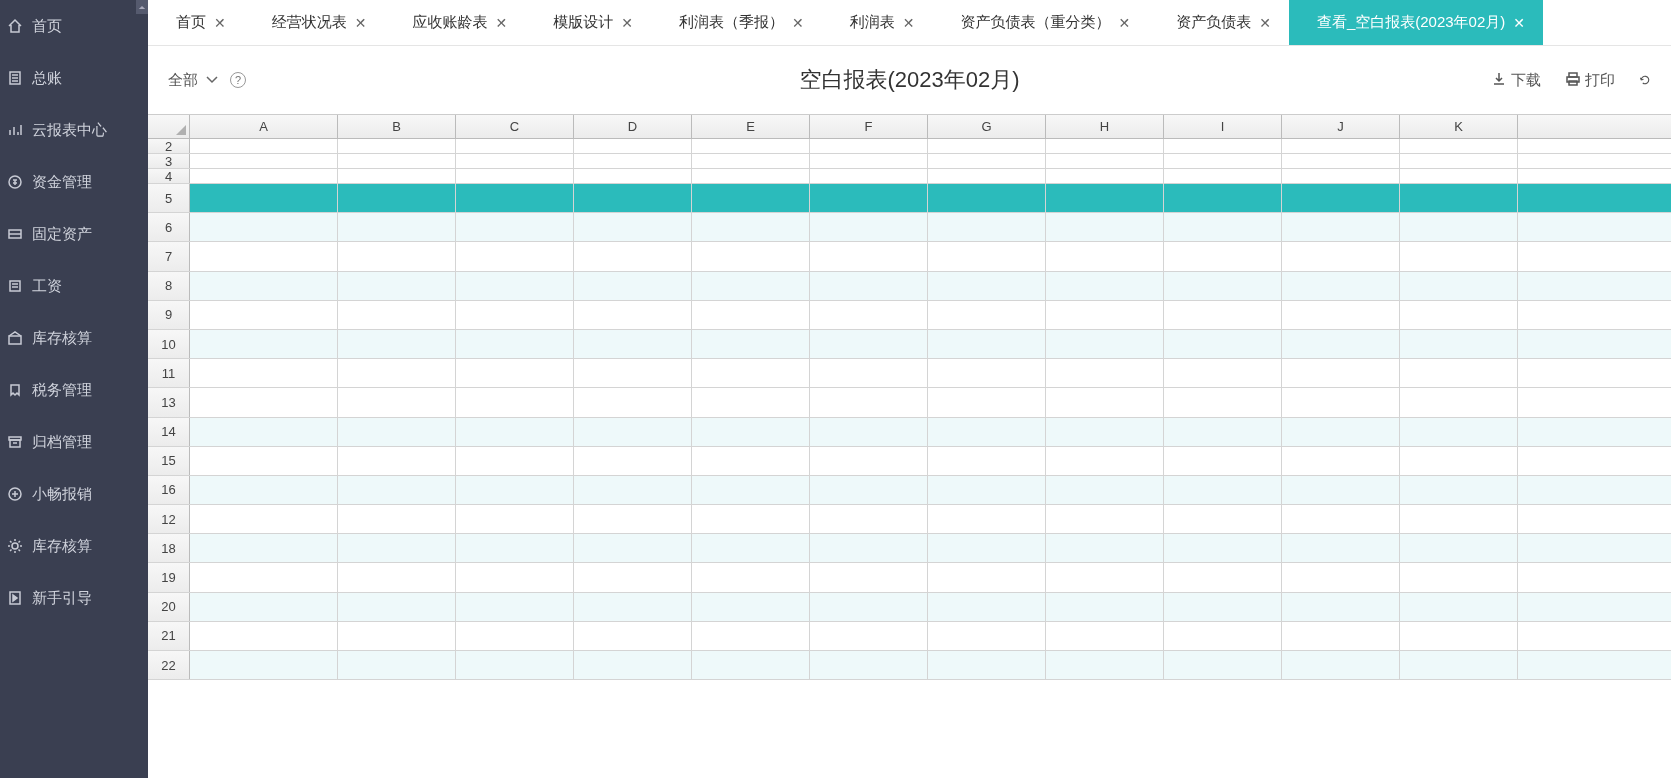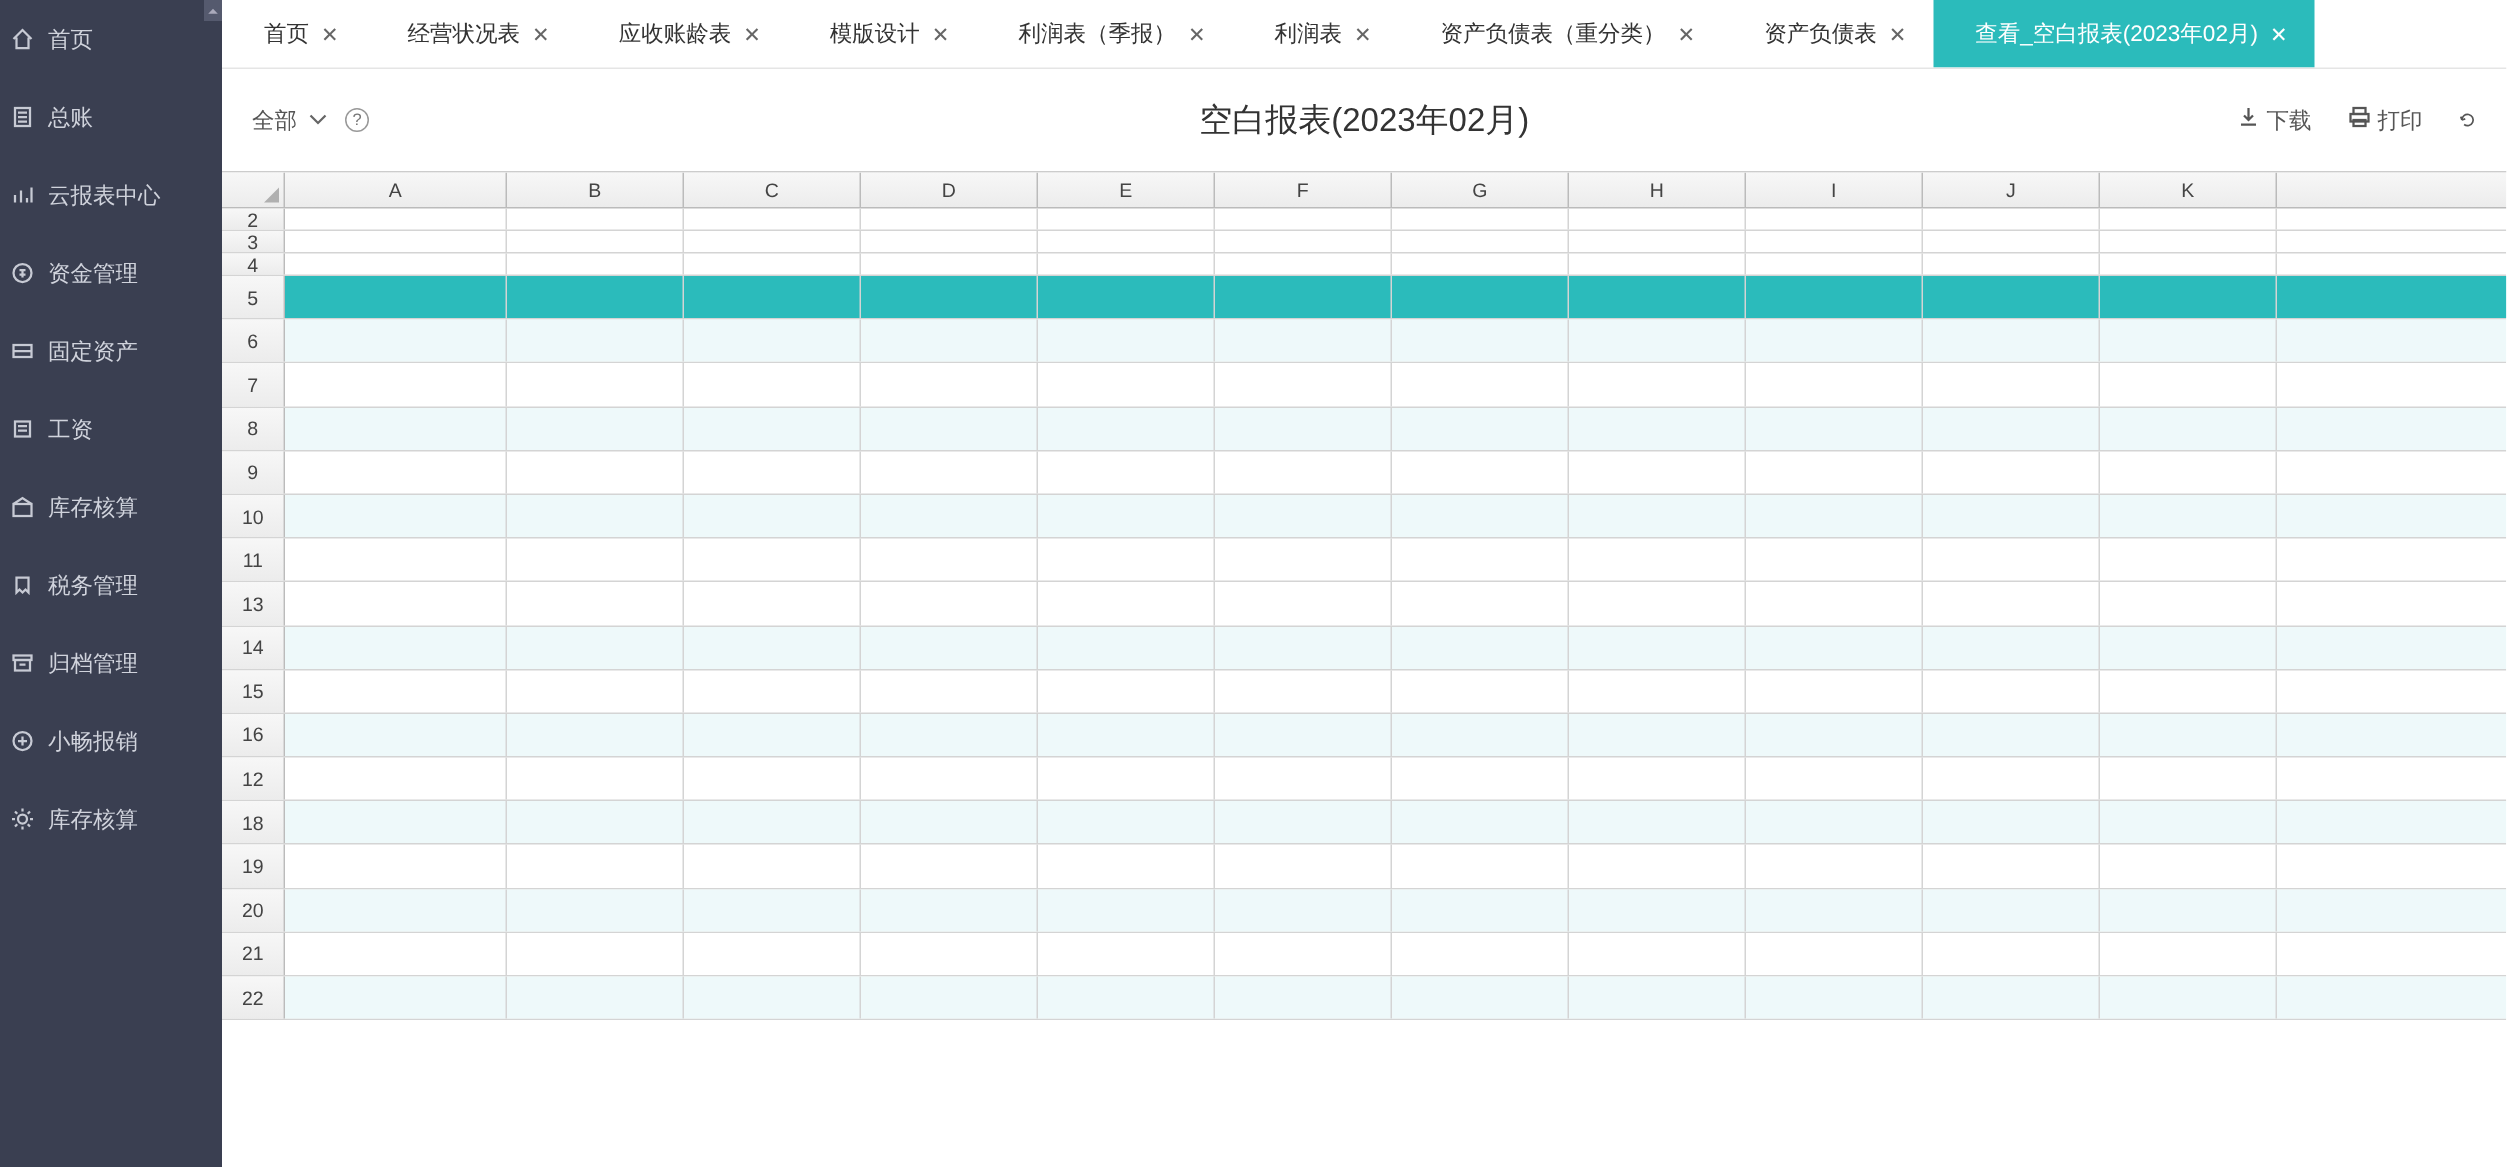--- a/index.html
+++ b/index.html
@@ -368,20 +368,29 @@
           <span>小畅报销</span>
         </div>
         <div class="sidebar-item">
           <span class="icon">
             <svg viewBox="0 0 16 16">
               <circle cx="8" cy="8" r="3"></circle>
               <path d="M8 1 v2 M8 13 v2 M1 8 h2 M13 8 h2 M3 3 l1.5 1.5 M11.5 11.5 L13 13 M3 13 l1.5 -1.5 M11.5 4.5 L13 3"></path>
             </svg>
           </span>
           <span>库存核算</span>
+        </div>
+        <div class="sidebar-item">
+          <span class="icon">
+            <svg viewBox="0 0 16 16">
+              <rect x="3" y="2" width="10" height="12"></rect>
+              <path d="M6 5 l4 3 l-4 3 z" fill="#c7cad4"></path>
+            </svg>
+          </span>
+          <span>新手引导</span>
         </div>
       </div>
   </nav>
 
   <div class="main">
 
     <div class="tabs" id="tabs">
         <div class="tab">
           <span>首页</span>
           <span class="tab-close">✕</span>

